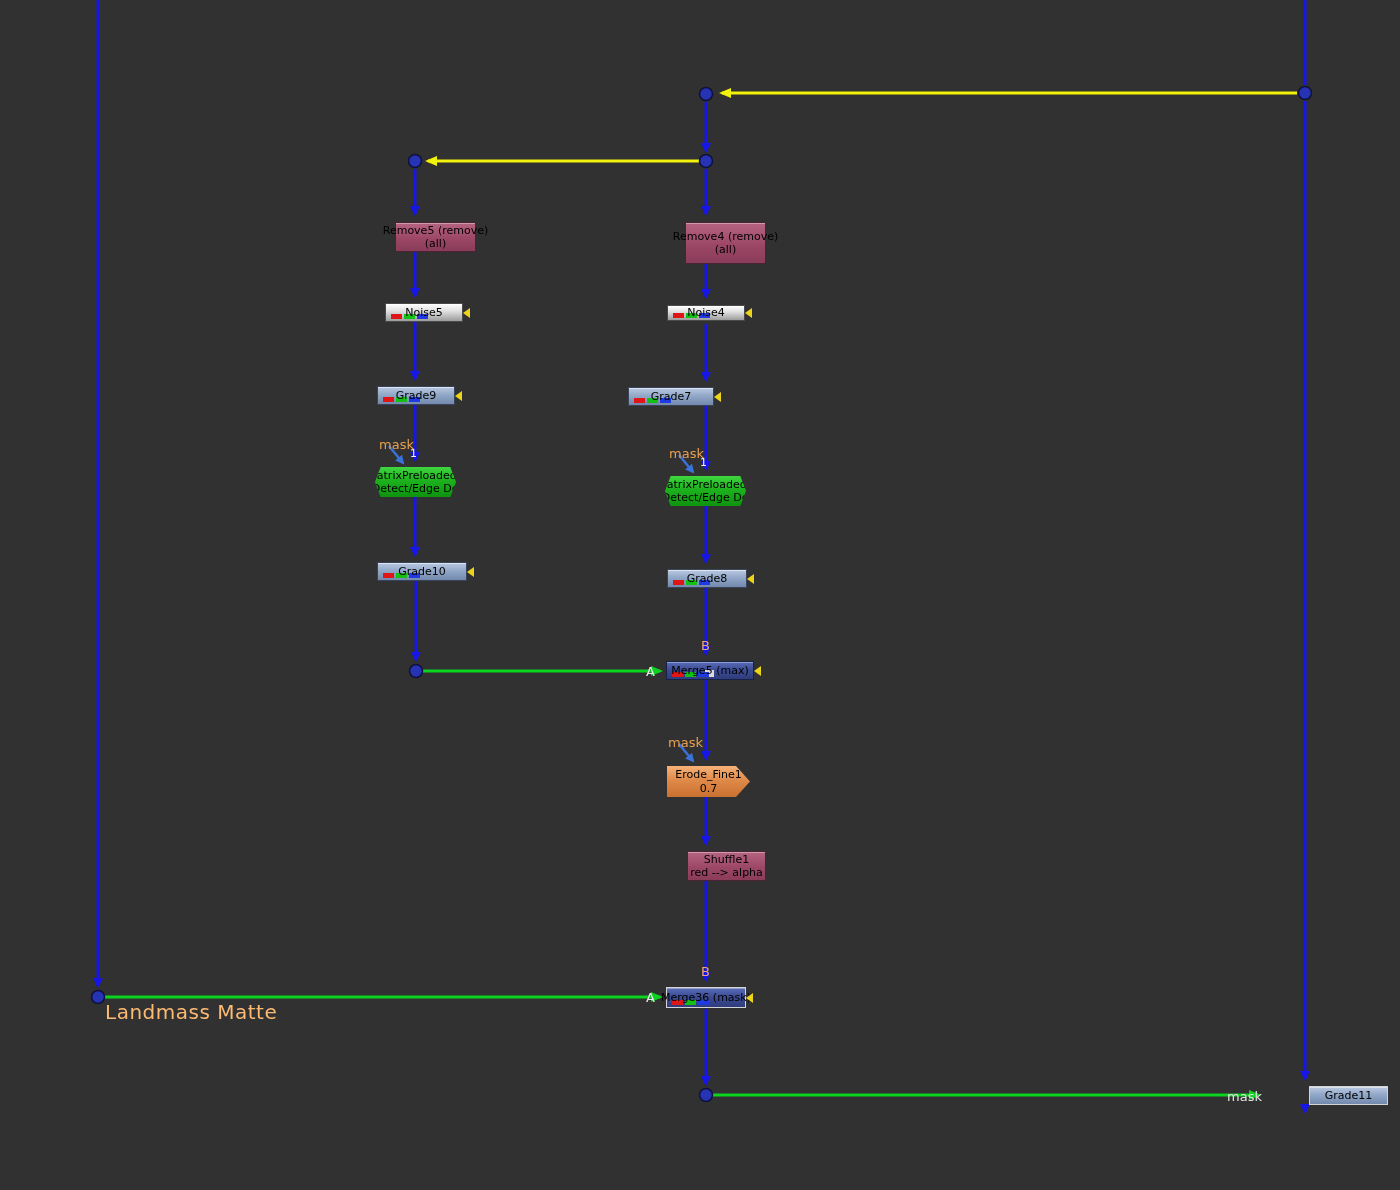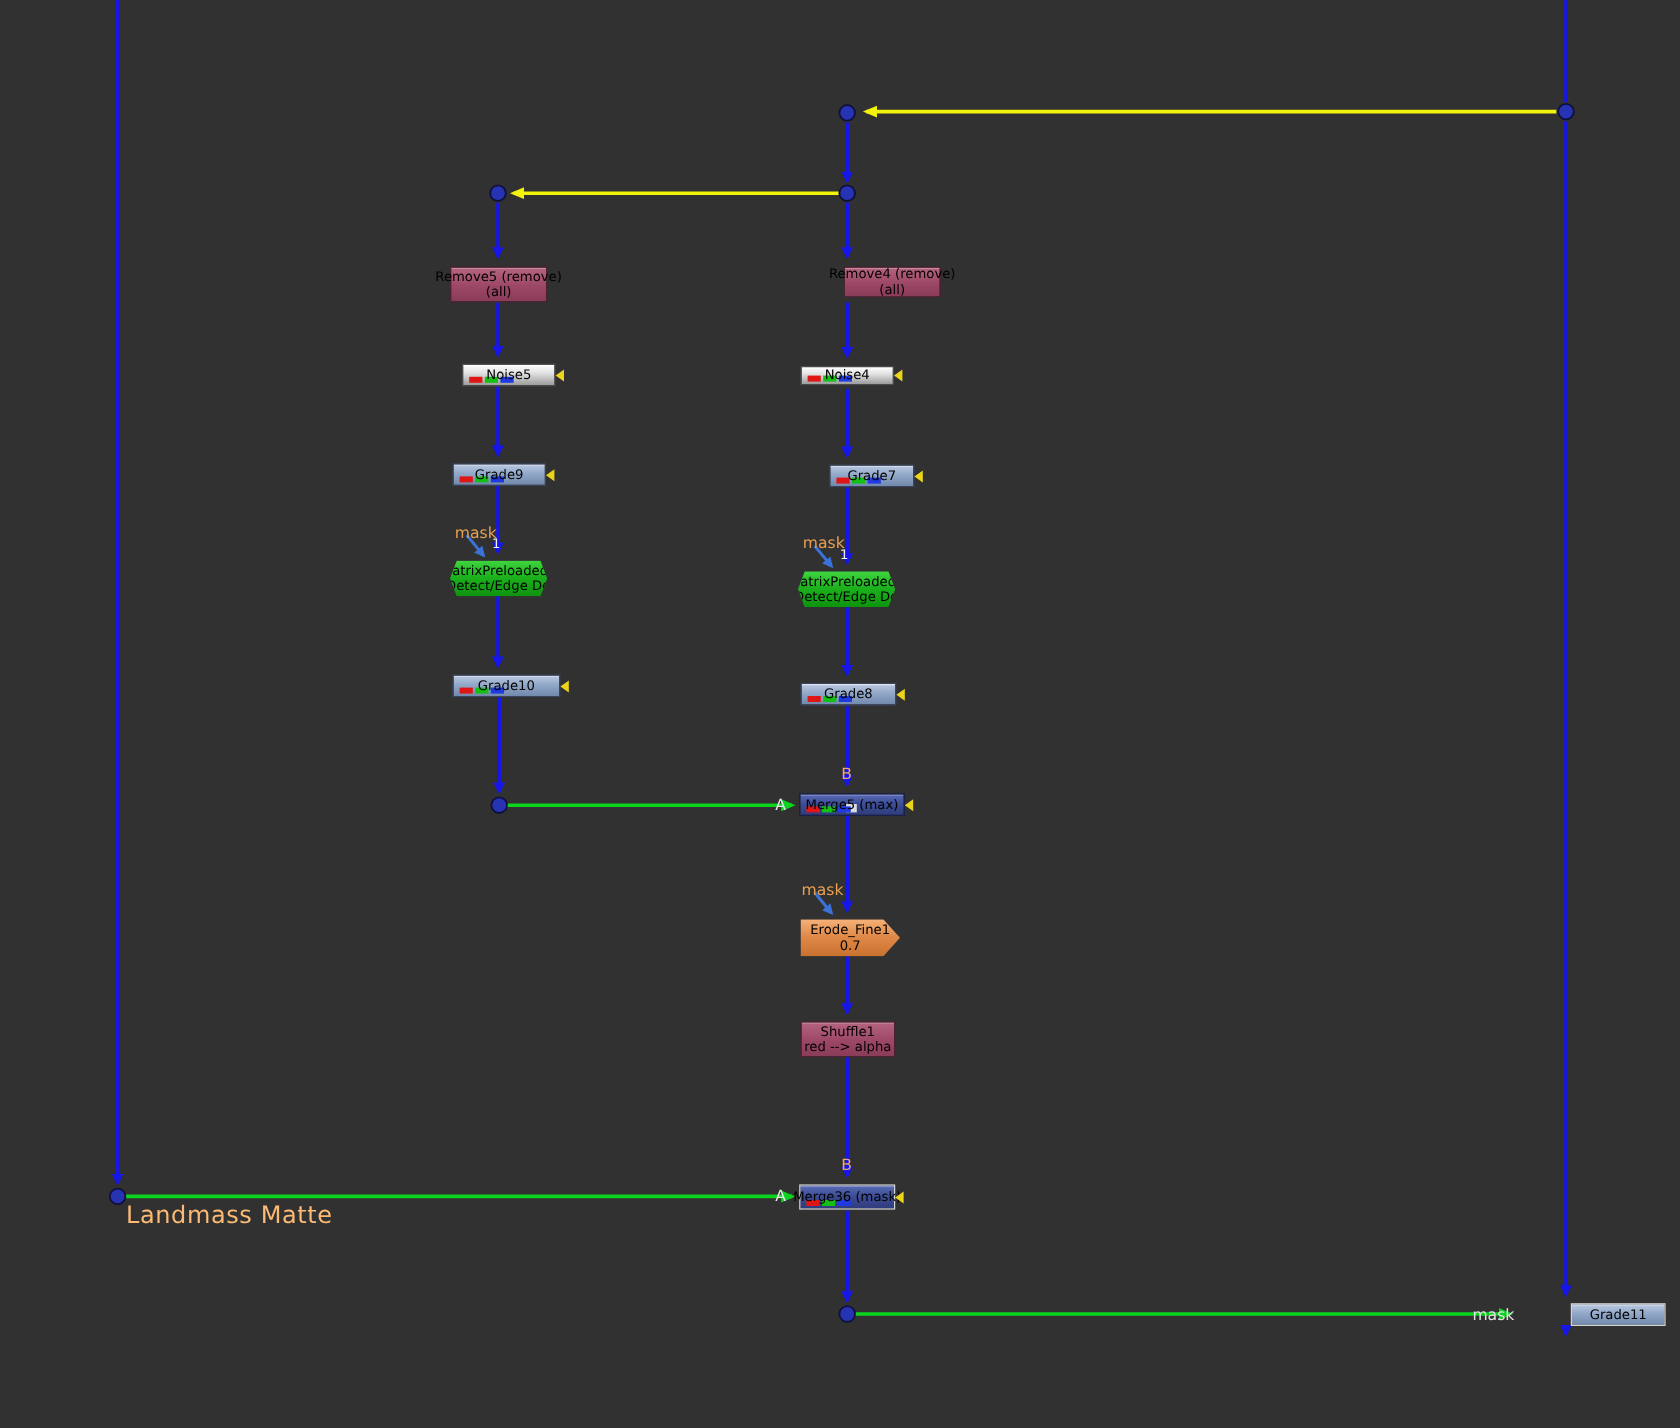--- a/index.html
+++ b/index.html
@@ -5,21 +5,21 @@
   html,body{margin:0;padding:0;background:#313131;}
   .stage{position:relative;width:1400px;height:1190px;background:#313131;overflow:hidden;
          font-family:"DejaVu Sans", sans-serif;}
   svg.edges{position:absolute;left:0;top:0;}
 
   .node{position:absolute;display:flex;flex-direction:column;align-items:center;justify-content:center;
         font-size:11px;color:#000;line-height:1.2;white-space:nowrap;box-sizing:border-box;z-index:2;}
   .node .t{position:relative;z-index:3;}
 
   .remove,.shuffle{background:linear-gradient(180deg,#b56480 0%,#9c4766 55%,#8a3c59 100%);
-        border:1px solid #4a2233;box-shadow:inset 0 1px 0 rgba(255,255,255,.35);}
+        border:1px solid #4a2233;box-shadow:inset 0 1px 0 rgba(255,255,255,.35);margin-left:20px;}
   .noise{background:linear-gradient(180deg,#ffffff 0%,#e2e2e2 40%,#9c9c9c 100%);
         border:1px solid #4a4a4a;box-shadow:inset 0 1px 0 rgba(255,255,255,.8);}
   .grade{background:linear-gradient(180deg,#bac9e2 0%,#92a8c8 45%,#7289ad 100%);
         border:1px solid #39435a;box-shadow:inset 0 1px 0 rgba(255,255,255,.5);}
   .merge{background:linear-gradient(180deg,#5a6cb8 0%,#3d4d96 45%,#2f3c7c 100%);
         border:1px solid #181f48;box-shadow:inset 0 1px 0 rgba(255,255,255,.35);}
   .matrix{background:linear-gradient(180deg,#40d640 0%,#1db21d 45%,#0e930e 100%);
         clip-path:polygon(7% 0,93% 0,100% 50%,93% 100%,7% 100%,0 50%);}
   .erode{background:linear-gradient(180deg,#f6b279 0%,#e08a4a 45%,#c9712f 100%);
         clip-path:polygon(0 0,calc(100% - 14px) 0,100% 50%,calc(100% - 14px) 100%,0 100%);}
@@ -149,36 +149,36 @@
   <div class="node grade" style="left:377px;top:562px;width:90px;height:19px">
     <span class="chips">
         <i class="r"></i>
         <i class="g"></i>
         <i class="b"></i>
       </span>
     <span class="t">Grade10</span>
     <span class="ytri"></span>
   </div>
 
-  <div class="node remove" style="left:703px;top:222px;width:81px;height:26px">
+  <div class="node remove" style="left:665px;top:222px;width:81px;height:42px">
     <span class="t">Remove4 (remove)</span>
     <span class="t">(all)</span>
   </div>
 
   <div class="node noise" style="left:667px;top:305px;width:78px;height:16px">
     <span class="chips">
         <i class="r"></i>
         <i class="g"></i>
         <i class="b"></i>
       </span>
     <span class="t">Noise4</span>
     <span class="ytri"></span>
   </div>
 
-  <div class="node grade" style="left:691px;top:387px;width:71px;height:19px">
+  <div class="node grade" style="left:628px;top:387px;width:86px;height:19px">
     <span class="chips">
         <i class="r"></i>
         <i class="g"></i>
         <i class="b"></i>
       </span>
     <span class="t">Grade7</span>
     <span class="ytri"></span>
   </div>
 
   <div class="node matrix" style="left:665px;top:476px;width:81px;height:30px">

